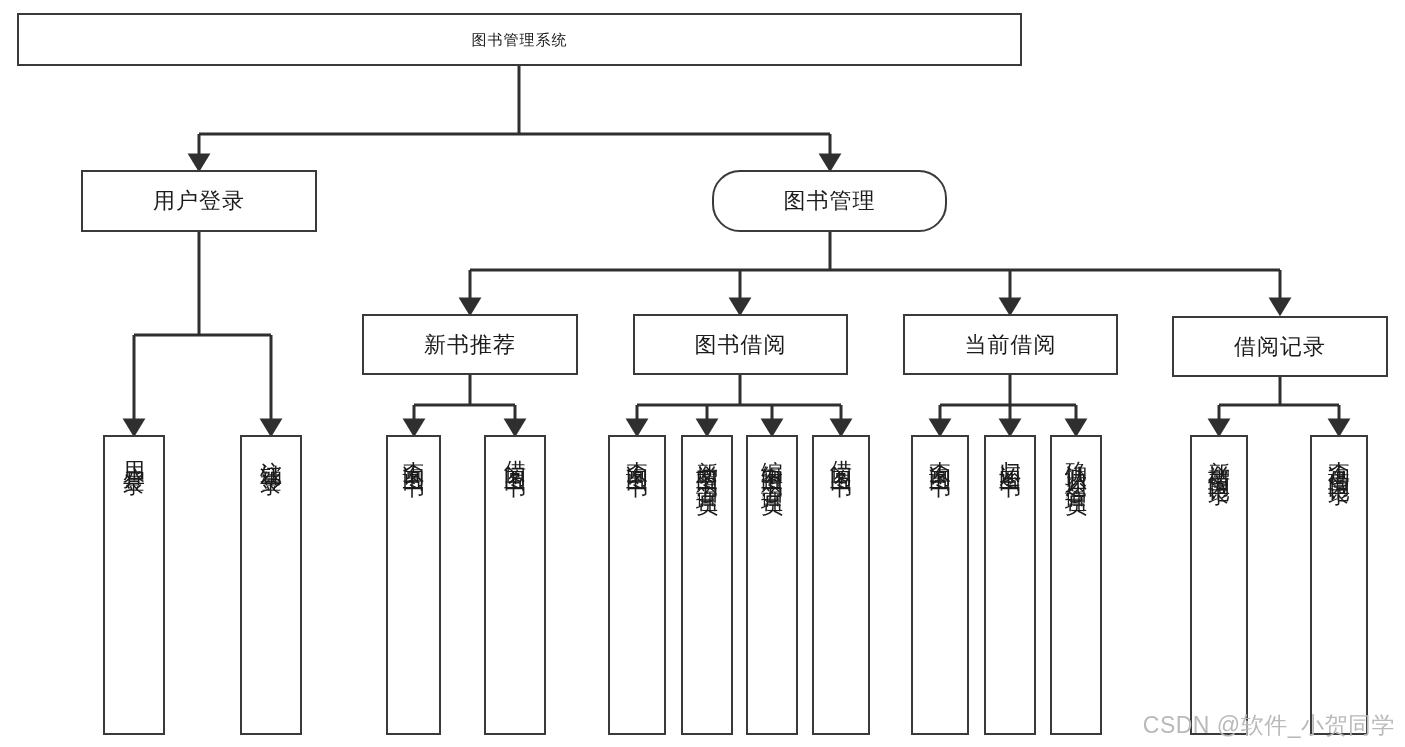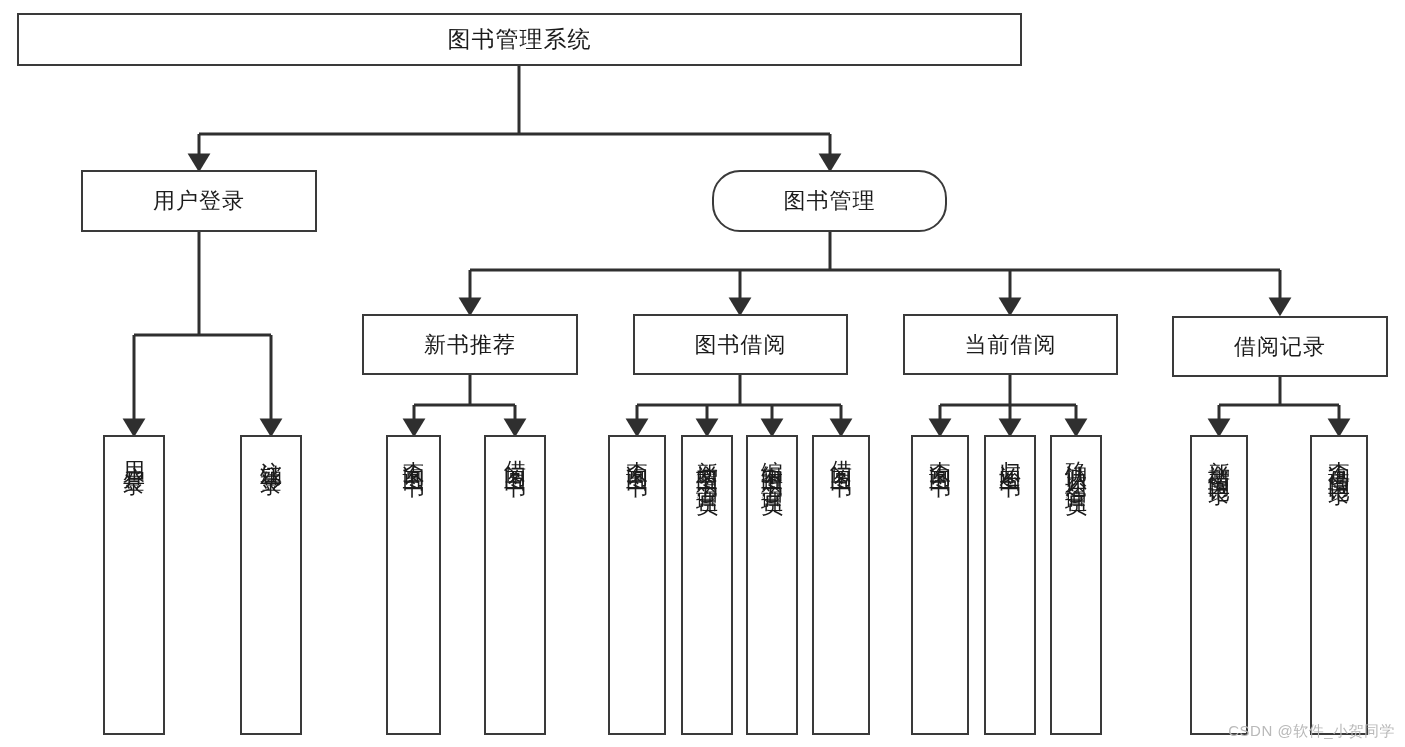--- a/index.html
+++ b/index.html
@@ -36,42 +36,42 @@
     align-items: center;
     justify-content: center;
     color: #1b1b1b;
     line-height: 1.18;
   }
   .node-h {
     font-size: 22px;
     letter-spacing: 1px;
   }
   .node-root {
-    font-size: 23px;
+    font-size: 15px;
     letter-spacing: 1px;
     text-align: center;
   }
   .node-v {
     font-size: 22px;
     writing-mode: vertical-rl;
     text-orientation: upright;
     letter-spacing: 5px;
     padding-top: 6px;
     padding-bottom: 6px;
     justify-content: flex-start;
     align-items: center;
   }
   .node-v span {
     display: block;
   }
   #watermark {
     position: absolute;
     right: 10px;
     bottom: 6px;
-    font-size: 15px;
+    font-size: 23px;
     color: #b9b9b9;
     letter-spacing: 0.5px;
     white-space: nowrap;
     user-select: none;
   }
 </style>
 </head>
 <body>
 
 <div id="diagram-root">

